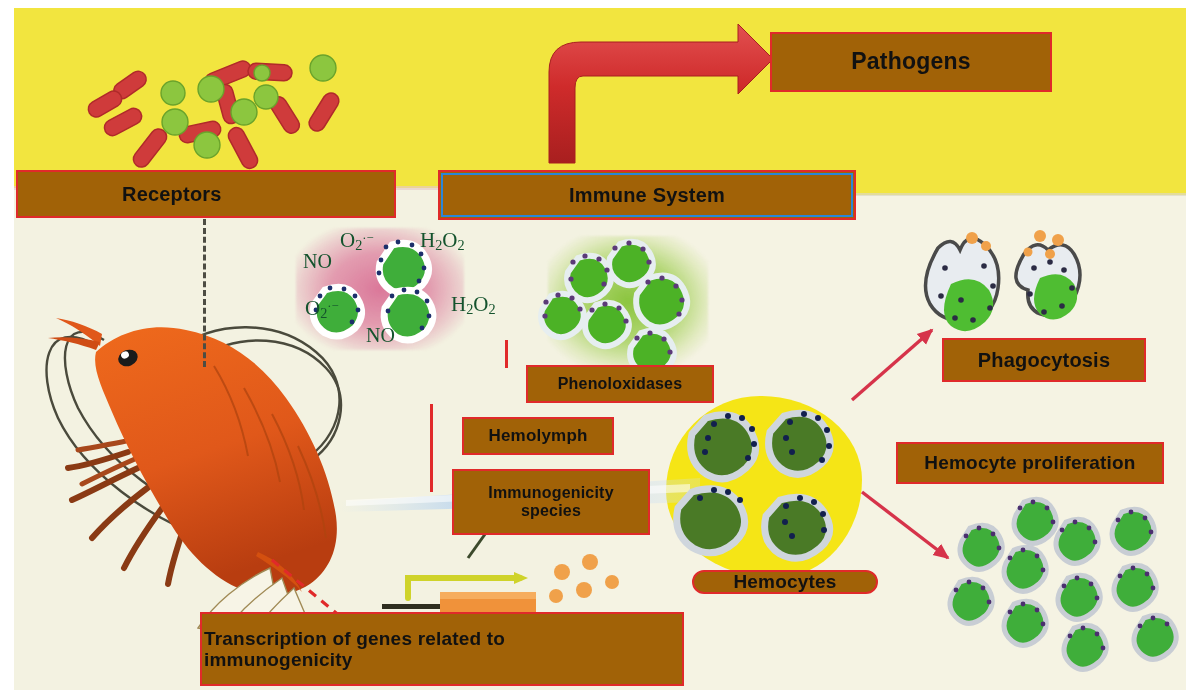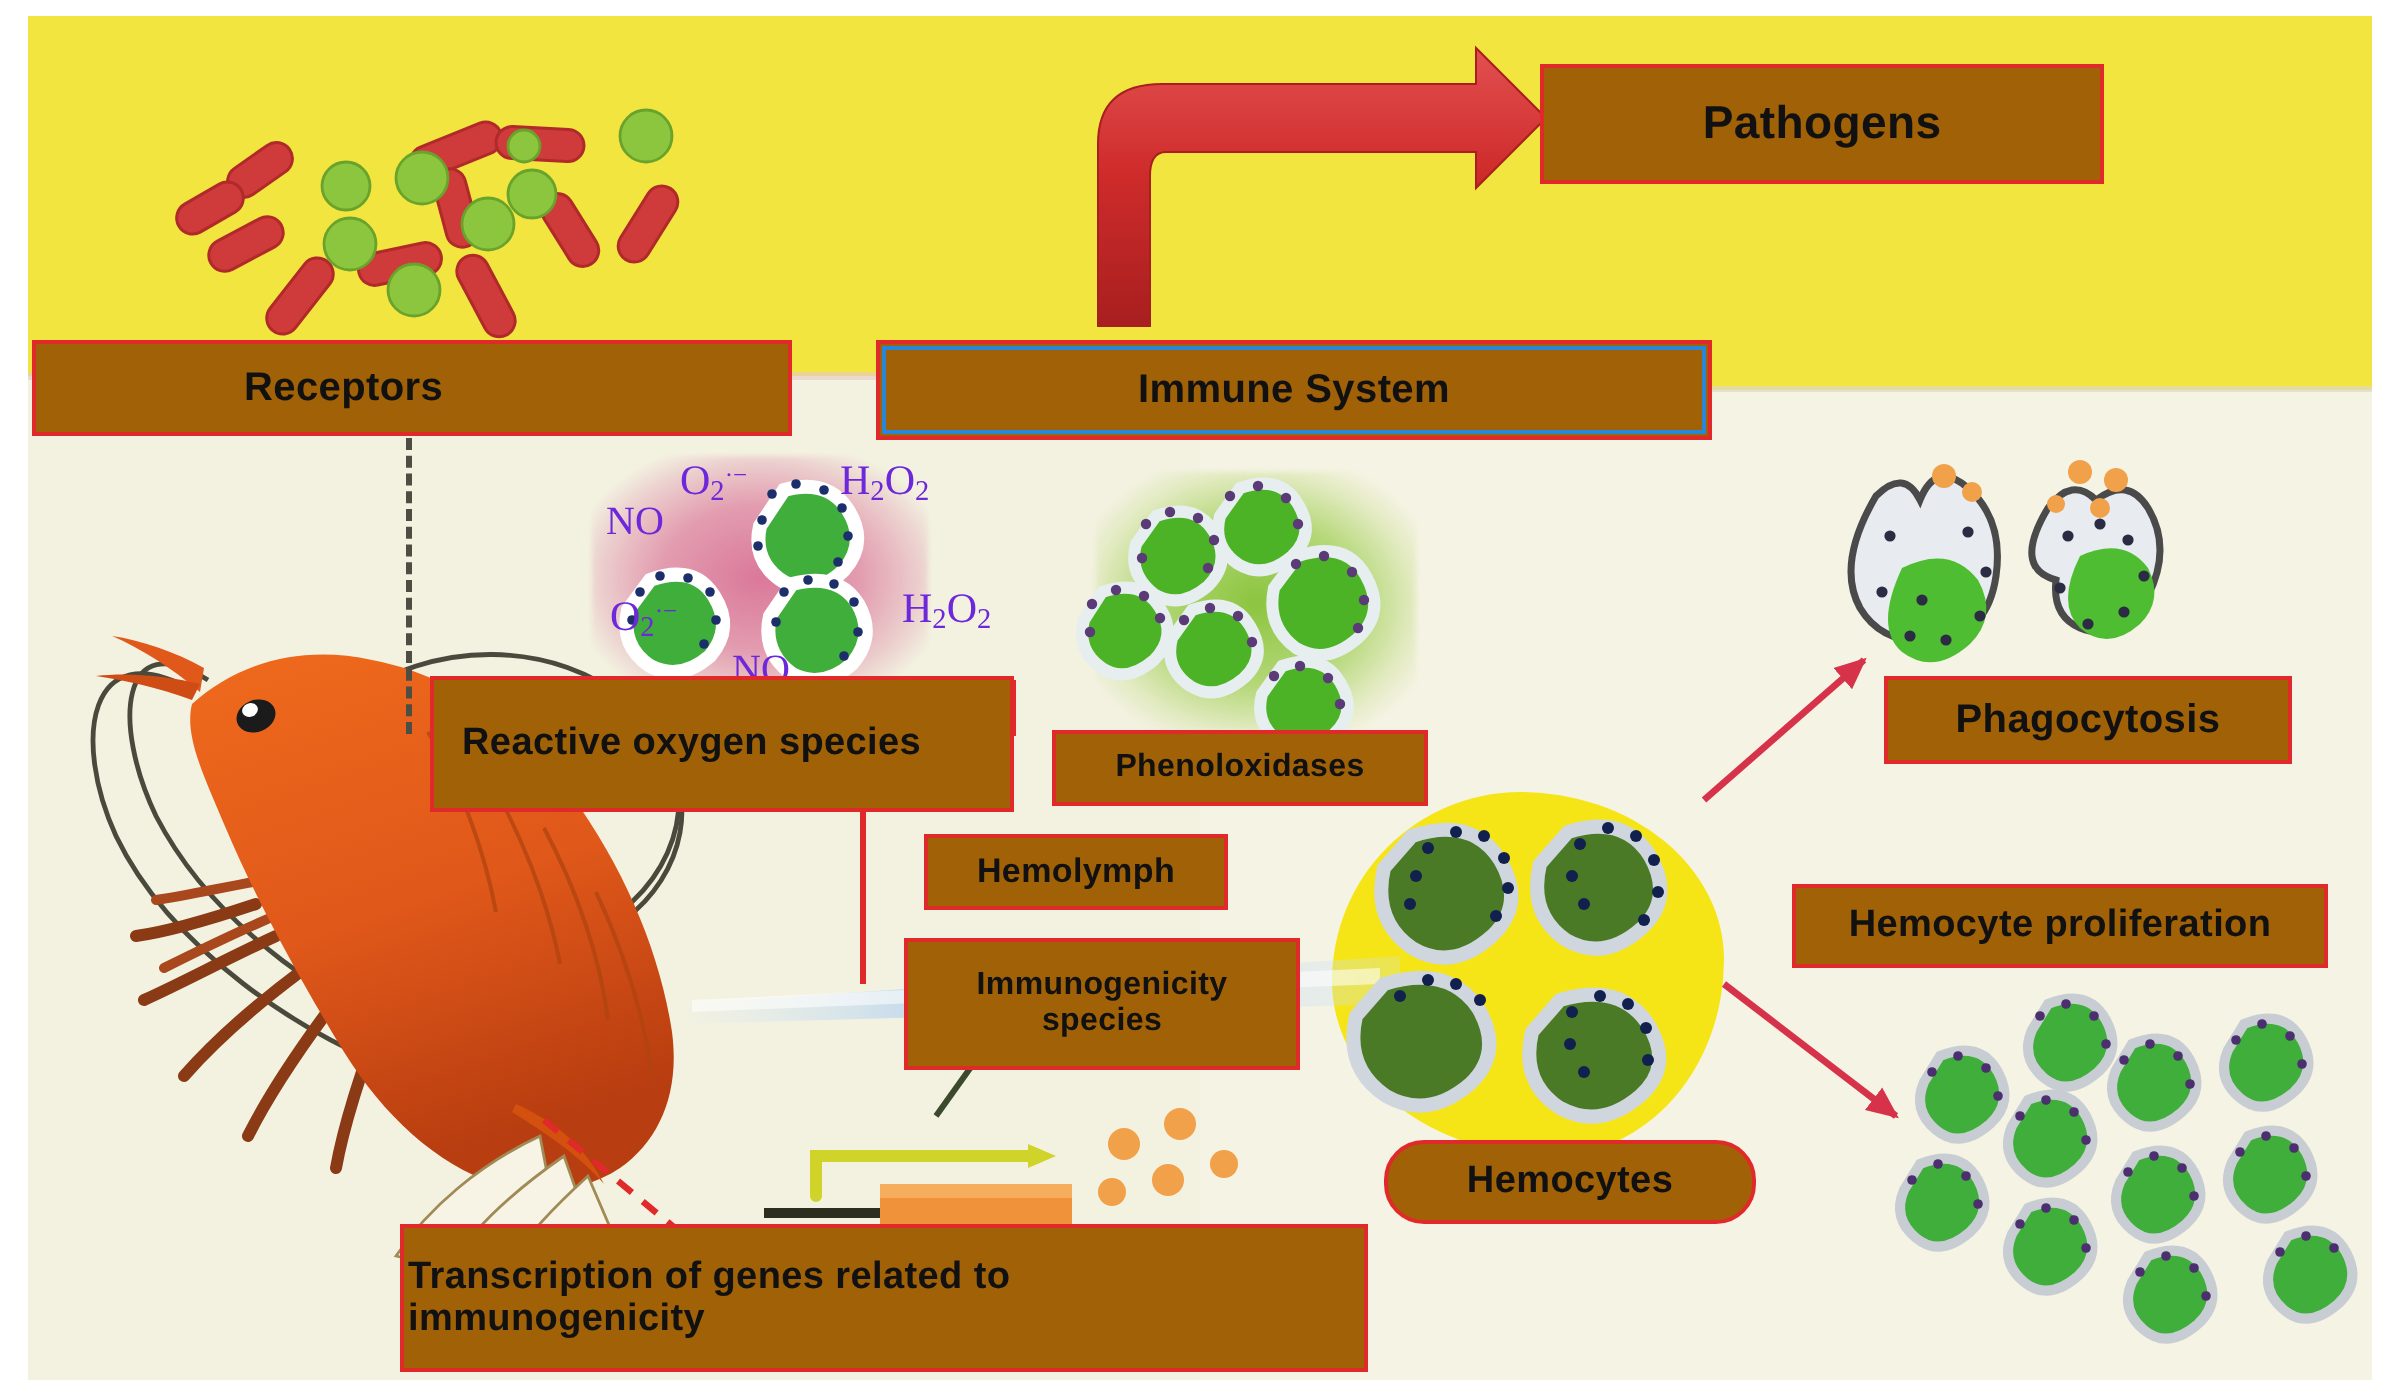--- a/index.html
+++ b/index.html
@@ -77,21 +77,21 @@
   }
 
   
   #box-receptors      { left:16px;  top:170px; width:380px; height:48px;  font-size:20px; padding-left:104px; }
   #box-immune         { left:410px; top:170px; width:418px; height:50px;  font-size:20px;margin-left:28px; }
   #box-pathogens      { left:770px; top:32px;  width:282px; height:60px;  font-size:23px; }
   #box-ros            { left:215px; top:338px; width:292px; height:68px;  font-size:19px; padding-left:14px; }
   #box-phenol         { left:526px; top:365px; width:188px; height:38px;  font-size:16px; }
   #box-hemolymph      { left:462px; top:417px; width:152px; height:38px;  font-size:17px; }
   #box-immunofactors  { left:452px; top:469px; width:198px; height:66px;  font-size:16px; }
-  #box-hemocytes      { left:692px; top:570px; width:186px; height:42px;  font-size:19px;border-radius:20px; }
+  #box-hemocytes      { left:692px; top:570px; width:186px; height:24px;  font-size:19px;border-radius:20px; }
   #box-phagocytosis   { left:942px; top:338px; width:204px; height:44px;  font-size:20px; }
   #box-proliferation  { left:896px; top:442px; width:268px; height:42px;  font-size:19px; }
   #box-transcription  { left:200px; top:612px; width:484px; height:74px;  font-size:19px; padding-left:2px; }
 
   
   .conn-dashed-vert {
     position:absolute; left:203px; top:219px; width:0; height:148px;
     border-left:3px dashed #4d4d43;
   }
   .conn-red-vert {
@@ -122,21 +122,21 @@
   .blob-hemocytes {
     position:absolute; left:666px; top:396px; width:196px; height:182px;
     background:#f5e516;
     border-radius:48% 52% 44% 56% / 52% 46% 54% 48%;
   }
 
   
   .chem {
     position:absolute;
     font-family:"Liberation Serif", serif;
-    color:#6d28d9;
+    color:#14532d;
     font-weight:normal;
     white-space:nowrap;
   }
   .chem sub { font-size:.68em; vertical-align:-0.22em; }
   .chem sup { font-size:.6em;  vertical-align:0.42em; }
 
   #chem-o2a  { left:340px; top:228px; font-size:21px; }
   #chem-h2o2a{ left:420px; top:228px; font-size:21px; }
   #chem-noa  { left:303px; top:250px; font-size:20px; }
   #chem-o2b  { left:305px; top:296px; font-size:21px; }
@@ -518,21 +518,20 @@
   <div class="conn-dashed-vert"></div>
   <div class="conn-red-vert"></div>
   <div class="conn-red-short"></div>
 
   <div class="label-box left" id="box-receptors">Receptors</div>
 
   <div class="label-box center dblborder" id="box-immune">Immune System</div>
 
   <div class="label-box center" id="box-pathogens">Pathogens</div>
 
-  <div class="label-box left" id="box-ros">Reactive oxygen species</div>
 
   <div class="label-box center" id="box-phenol">Phenoloxidases</div>
 
   <div class="label-box center" id="box-hemolymph">Hemolymph</div>
 
   <div class="label-box center" id="box-immunofactors">
     <div style="width:100%">
       <div>Immunogenicity</div>
       <div>species</div>
     </div>

